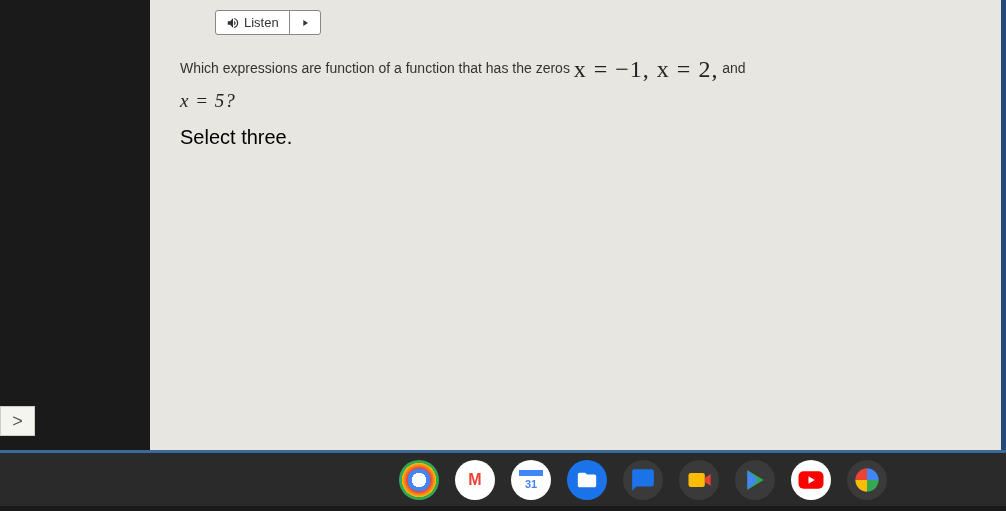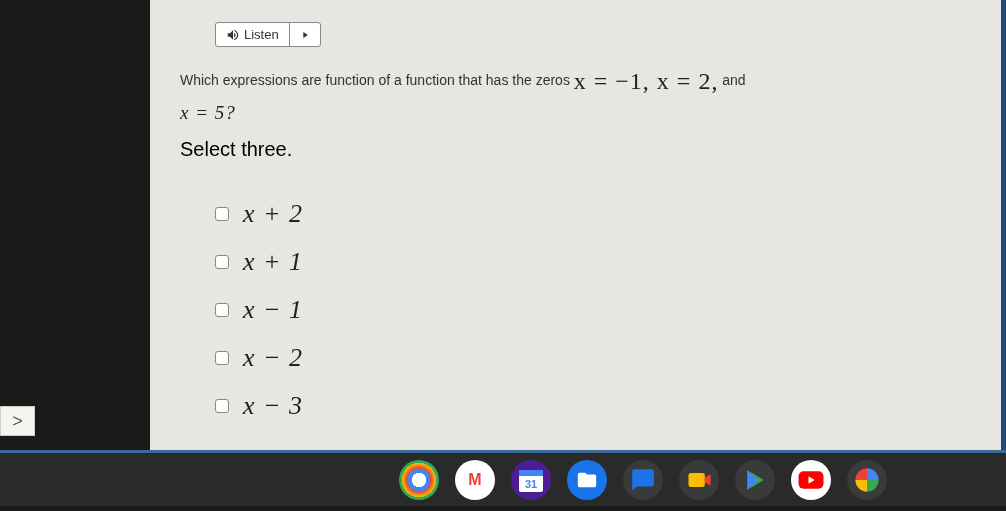--- a/index.html
+++ b/index.html
@@ -11,21 +11,21 @@
       position: relative;
       overflow: hidden;
     }
     .content-area {
       position: absolute;
       left: 150px;
       top: 0;
       right: 5px;
       height: 460px;
       background: #e8e6e0;
-      padding: 22px 30px;
+      padding: 10px 30px;
     }
     .listen-bar {
       display: inline-flex;
       border: 1px solid #888;
       border-radius: 3px;
       background: #fff;
       margin-left: 35px;
       margin-bottom: 15px;
       overflow: hidden;
     }
@@ -129,21 +129,21 @@
       height: 40px;
       border-radius: 50%;
       display: flex;
       align-items: center;
       justify-content: center;
       font-size: 16px;
       font-weight: bold;
     }
     .chrome-icon { background: radial-gradient(circle at center, #fff 25%, #4285f4 26%, #4285f4 40%, #ea4335 41%, #fbbc05 60%, #34a853 61%); }
     .gmail-icon { background: #fff; color: #ea4335; }
-    .calendar-icon { background: #4c1d95; color: #4285f4; font-size: 10px; }
+    .calendar-icon { background: #ffffff; color: #4285f4; font-size: 10px; }
     .files-icon { background: #1a73e8; }
     .msg-icon { background: #3a3a3a; }
     .meet-icon { background: #3a3a3a; }
     .play-icon-tb { background: #3a3a3a; }
     .yt-icon { background: #fff; }
     .photos-icon { background: #3a3a3a; }
     .right-edge {
       position: absolute;
       right: 0;
       top: 0;
@@ -173,42 +173,20 @@
 
   <div class="question-text">
     <span>Which expressions are function of a function that has the zeros </span>
     <span class="math-inline">x = −1, x = 2,</span>
     <span> and</span>
   </div>
   <div class="math-block">x = 5?</div>
 
   <div class="instruction">Select three.</div>
 
-  <div class="options">
-    <div class="option">
-      <div class="checkbox"></div>
-      <div class="option-math">x + 2</div>
-    </div>
-    <div class="option">
-      <div class="checkbox"></div>
-      <div class="option-math">x + 1</div>
-    </div>
-    <div class="option">
-      <div class="checkbox"></div>
-      <div class="option-math">x − 1</div>
-    </div>
-    <div class="option">
-      <div class="checkbox"></div>
-      <div class="option-math">x − 2</div>
-    </div>
-    <div class="option">
-      <div class="checkbox"></div>
-      <div class="option-math">x − 3</div>
-    </div>
-  </div>
 
 </div>
 
 <div class="right-edge"></div>
 
 <div class="next-btn">&gt;</div>
 
 <div class="taskbar">
   <div class="task-icon chrome-icon"></div>
   <div class="task-icon gmail-icon">M</div>

